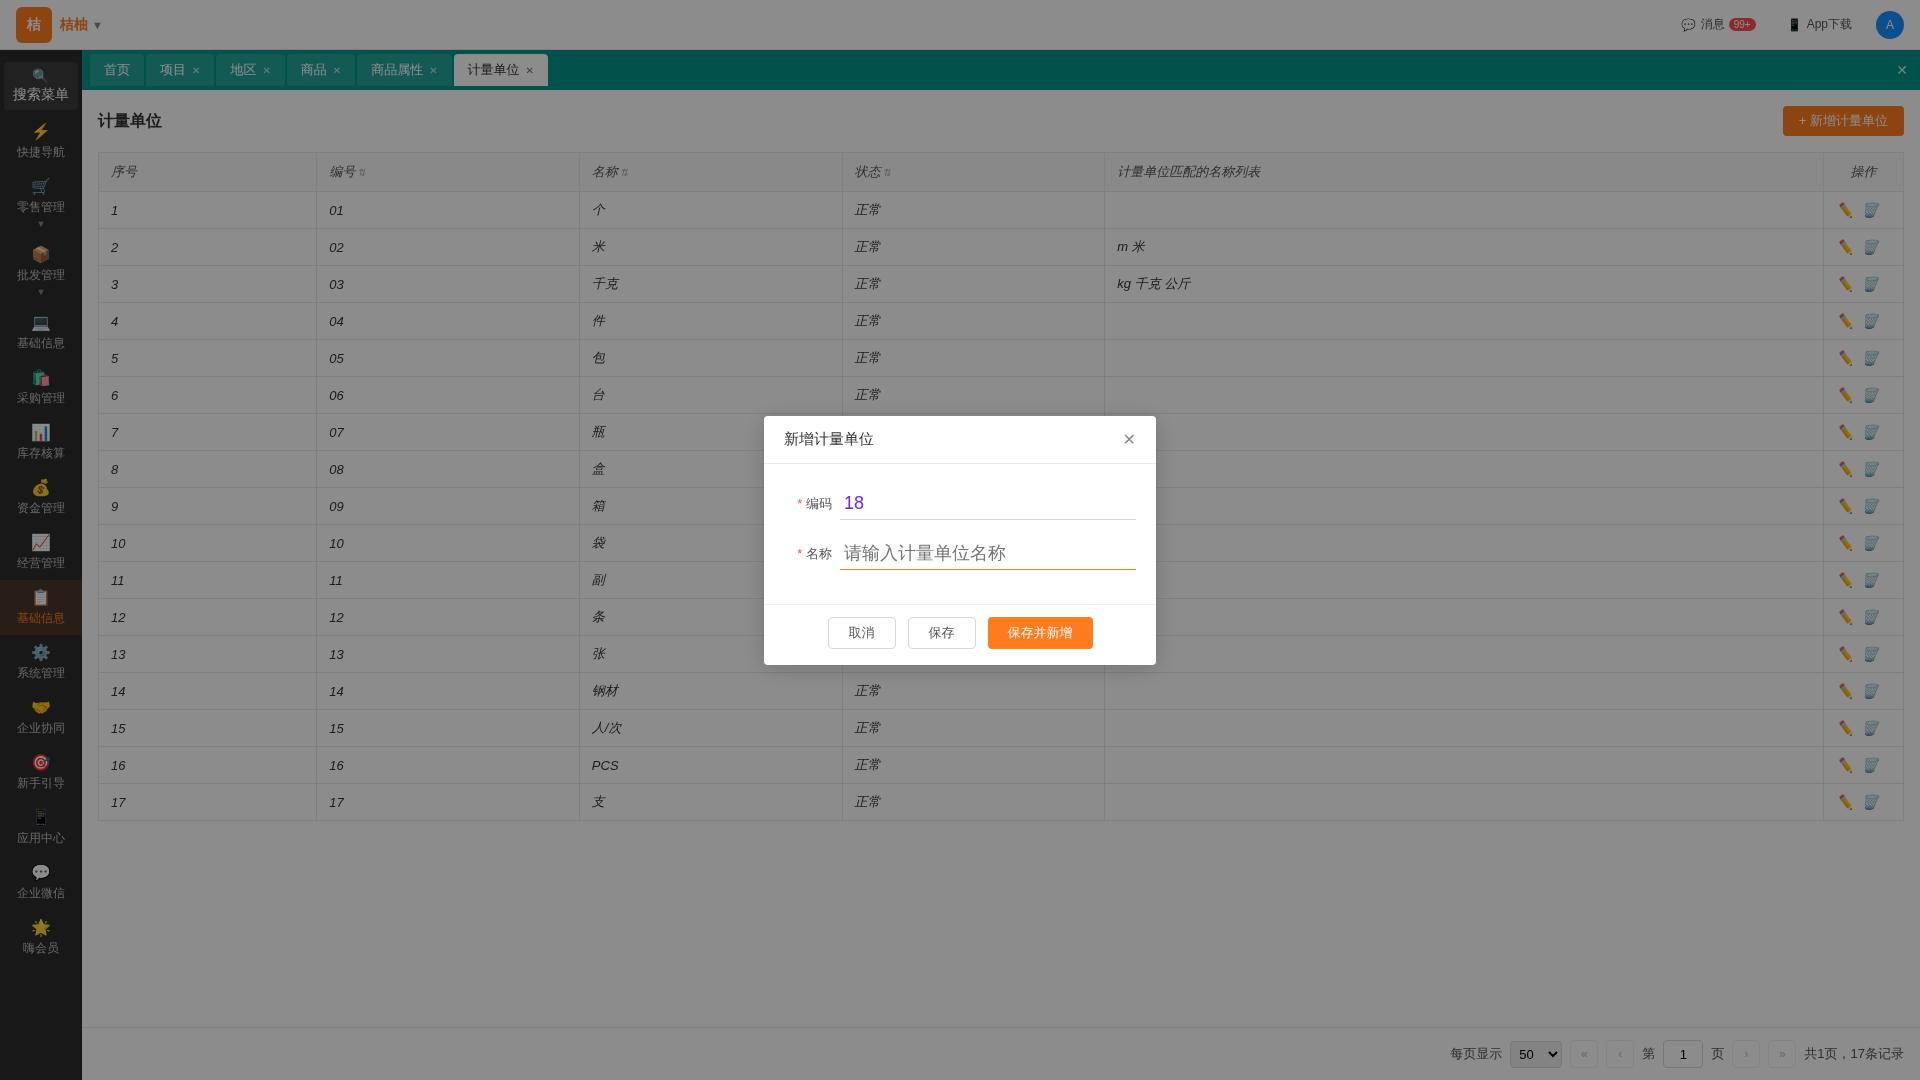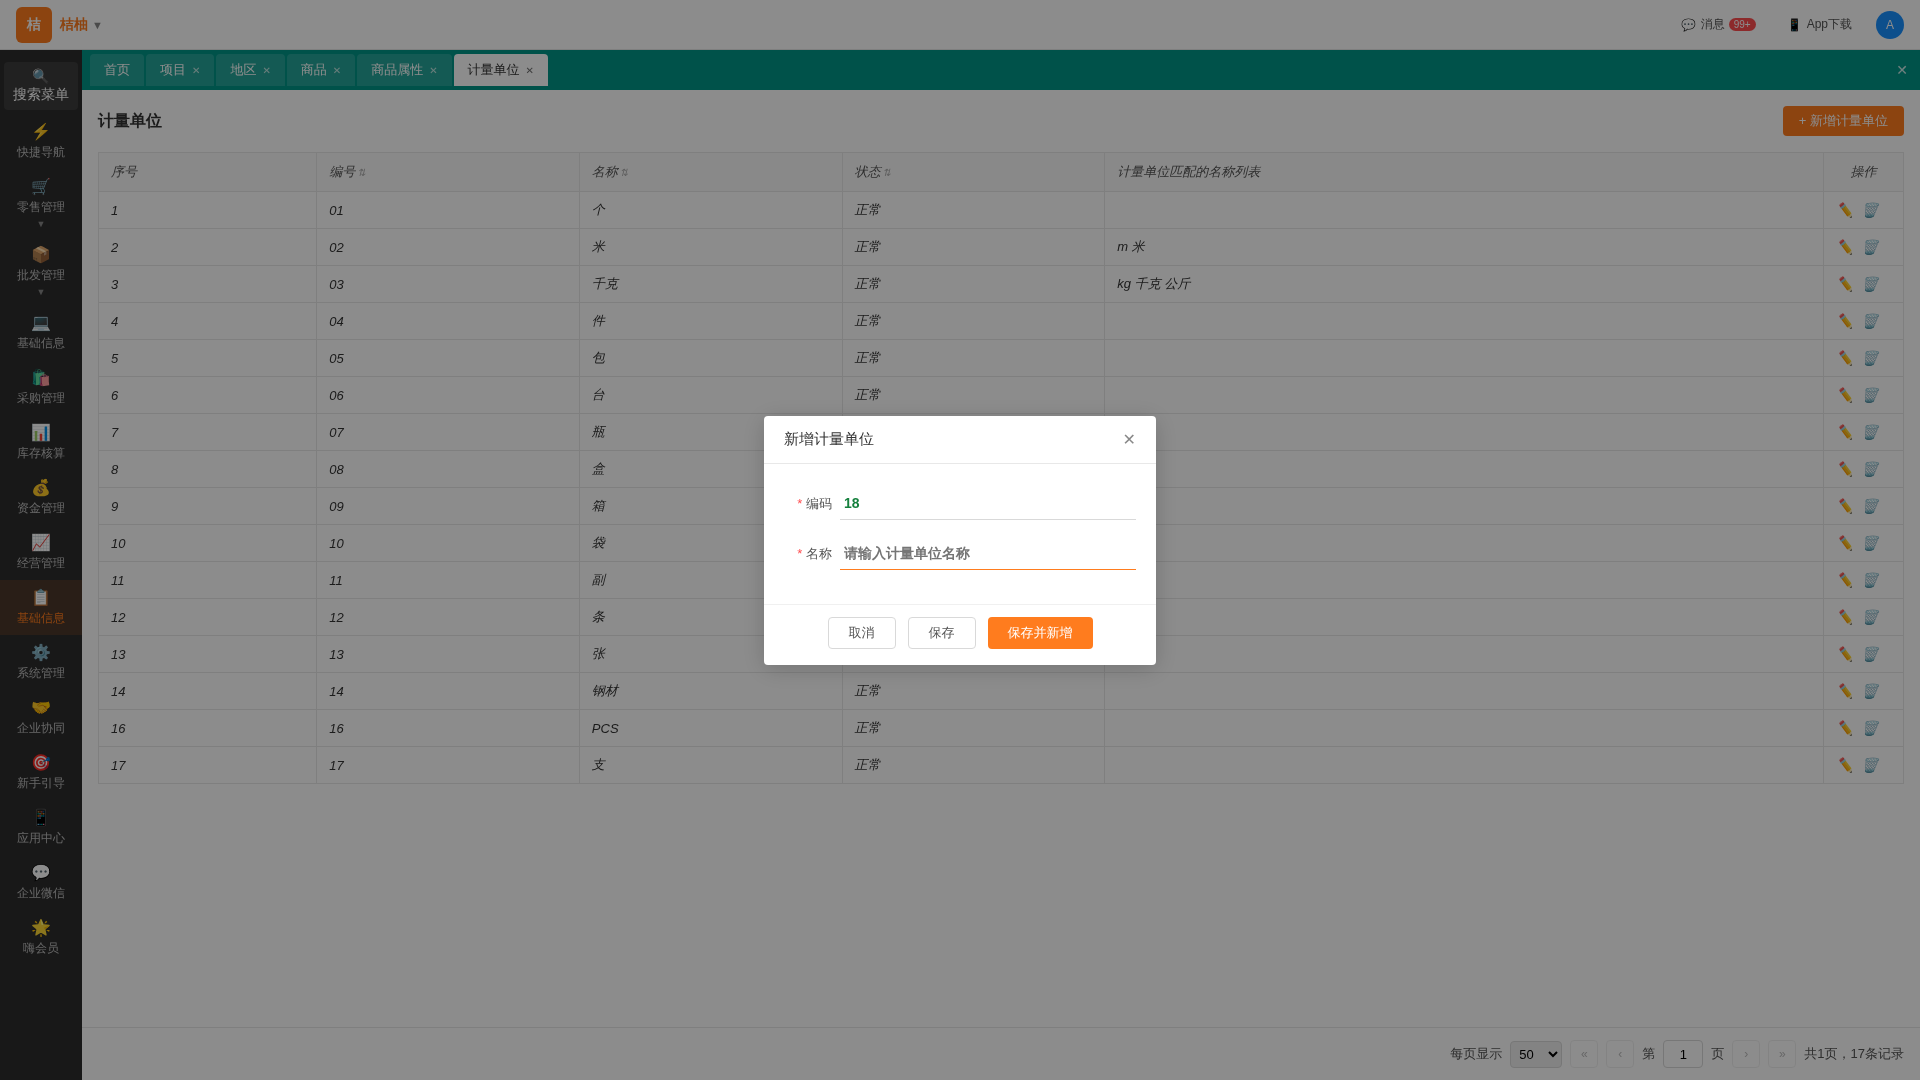--- a/index.html
+++ b/index.html
@@ -319,24 +319,23 @@
       width: 48px;
       text-align: right;
       flex-shrink: 0;
     }
     .form-input {
       flex: 1;
       height: 32px;
       border: none;
       border-bottom: 1px solid #d9d9d9;
       outline: none;
-      font-size: 14px;
+      font-size: 18px;
       padding: 0 4px;
-      color: #15803d;
-      font-weight: bold;
+      color: #6d28d9;
     }
     .form-input.highlighted { border-bottom-color: #ff7c1e; }
     .modal-footer {
       padding: 12px 20px 16px;
       display: flex;
       justify-content: center;
       gap: 12px;
       border-top: 1px solid #f0f0f0;
     }
     .btn-cancel {
@@ -695,20 +694,33 @@
     <td class="status-normal">正常</td>
     <td></td>
     <td>
       <div class="action-icons">
         <span class="action-icon" title="编辑">✏️</span>
         <span class="action-icon" title="删除">🗑️</span>
       </div>
     </td>
   </tr>
             <tr>
+    <td>15</td>
+    <td>15</td>
+    <td>人/次</td>
+    <td class="status-normal">正常</td>
+    <td></td>
+    <td>
+      <div class="action-icons">
+        <span class="action-icon" title="编辑">✏️</span>
+        <span class="action-icon" title="删除">🗑️</span>
+      </div>
+    </td>
+  </tr>
+            <tr>
     <td>16</td>
     <td>16</td>
     <td>PCS</td>
     <td class="status-normal">正常</td>
     <td></td>
     <td>
       <div class="action-icons">
         <span class="action-icon" title="编辑">✏️</span>
         <span class="action-icon" title="删除">🗑️</span>
       </div>

